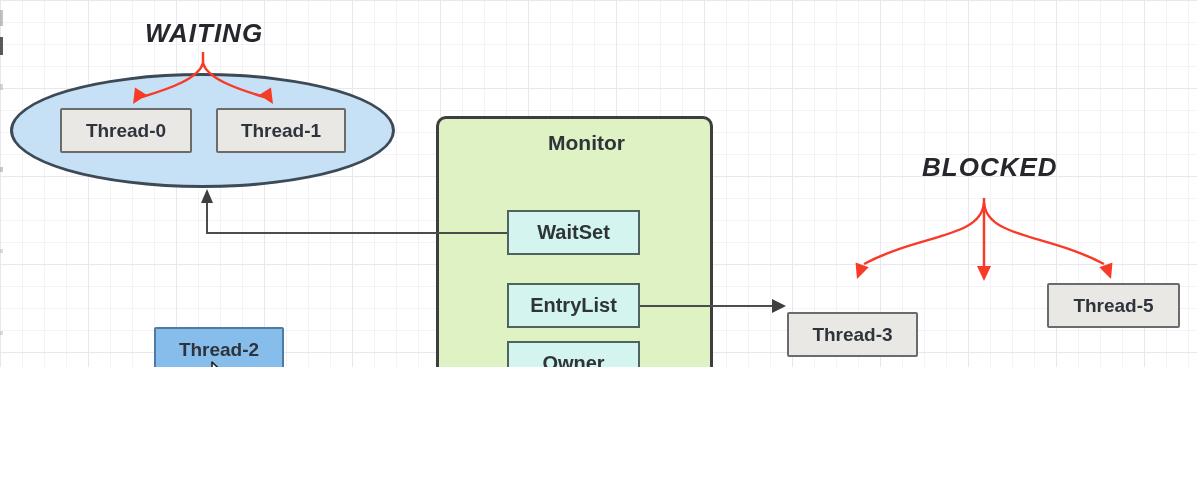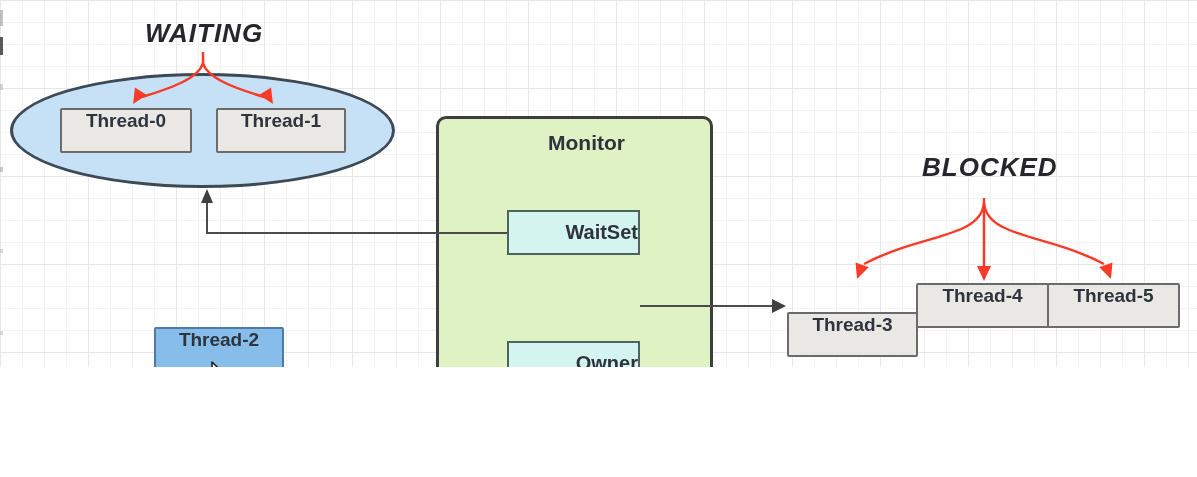--- a/index.html
+++ b/index.html
@@ -48,21 +48,21 @@
   }
   .ellipse{
     position:absolute;left:10px;top:73px;width:385px;height:115px;
     background:var(--ellipse-fill);
     border:3px solid var(--ellipse-border);
     border-radius:50%;
     box-sizing:border-box;
   }
   .tbox{
     position:absolute;height:45px;
-    display:flex;align-items:flex-start;justify-content:center;
+    display:flex;align-items:center;justify-content:center;
     box-sizing:border-box;
     font-size:19px;font-weight:700;color:var(--text-dark);
     border-radius:2px;
   }
   .tbox.gray{background:var(--thread-fill);border:2px solid var(--thread-border);}
   .tbox.blue{background:var(--owner-thread-fill);border:2px solid var(--owner-thread-border);}
   .monitor{
     position:absolute;left:436px;top:116px;width:277px;height:346px;
     background:var(--monitor-fill);
     border:3px solid var(--monitor-border);
@@ -70,21 +70,21 @@
     box-sizing:border-box;
   }
   .monitor-title{
     position:absolute;left:436px;top:131px;width:277px;
     text-align:center;font-size:21px;font-weight:700;color:var(--text-dark);padding-left:12px;
   }
   .slot{
     position:absolute;left:507px;width:133px;height:45px;
     background:var(--slot-fill);border:2px solid var(--slot-border);
     box-sizing:border-box;
-    display:flex;align-items:center;justify-content:flex-end;
+    display:flex;align-items:center;justify-content:center;
     font-size:20px;font-weight:700;color:var(--text-dark);
   }
   .cursor{position:absolute;left:0;top:0;pointer-events:none;}
 </style>
 </head>
 <body>
 
 <div class="stage">
 
   <span class="edge-mark" style="top:10px;height:16px;background:#8a8a8a;opacity:.5"></span>
@@ -129,34 +129,34 @@
     <span>Thread-0</span>
   </div>
   <div class="tbox gray" style="left:216px;top:108px;width:130px;">
     <span>Thread-1</span>
   </div>
 
   <div class="monitor-title">Monitor</div>
   <div class="slot" style="top:210px;">
     <span>WaitSet</span>
   </div>
+  <div class="slot" style="top:283px;">
+    <span>EntryList</span>
+  </div>
   <div class="slot" style="top:341px;">
     <span>Owner</span>
   </div>
 
   <div class="tbox blue" style="left:154px;top:327px;width:130px;height:46px;">
     <span>Thread-2</span>
   </div>
 
   <div class="tbox gray" style="left:787px;top:283px;width:131px;margin-top:29px;">
     <span>Thread-3</span>
   </div>
-  <div class="tbox gray" style="left:916px;top:283px;width:133px;">
-    <span>Thread-4</span>
-  </div>
   <div class="tbox gray" style="left:1047px;top:283px;width:133px;">
     <span>Thread-5</span>
   </div>
 
   <svg class="cursor" width="1197" height="477" viewBox="0 0 1197 477">
     <path d="M 212 362 L 212 384.5 L 217.3 379.6 L 220.8 387.2 L 224.6 385.4 L 221.2 378 L 228 377.4 Z" fill="#ffffff" stroke="#1f1f1f" stroke-width="1.6" stroke-linejoin="round"></path>
   </svg>
 </div>
 
 </body></html>

